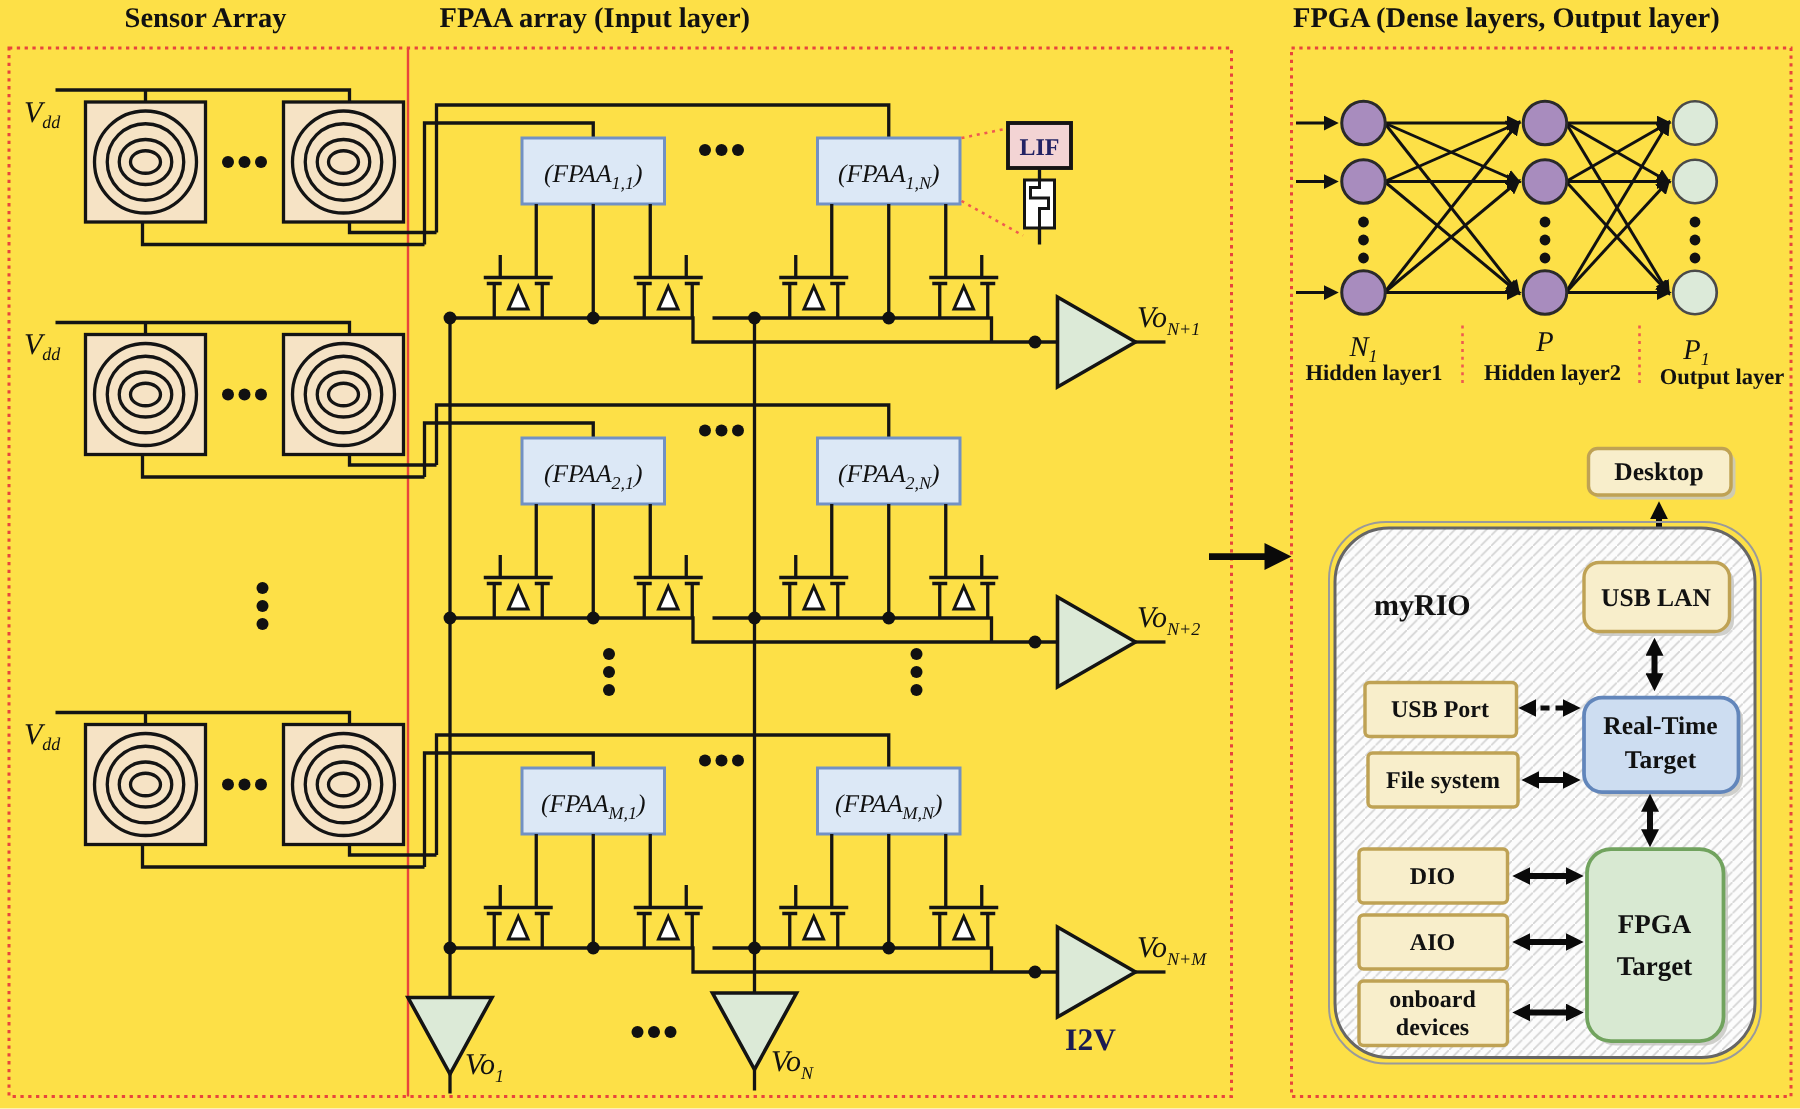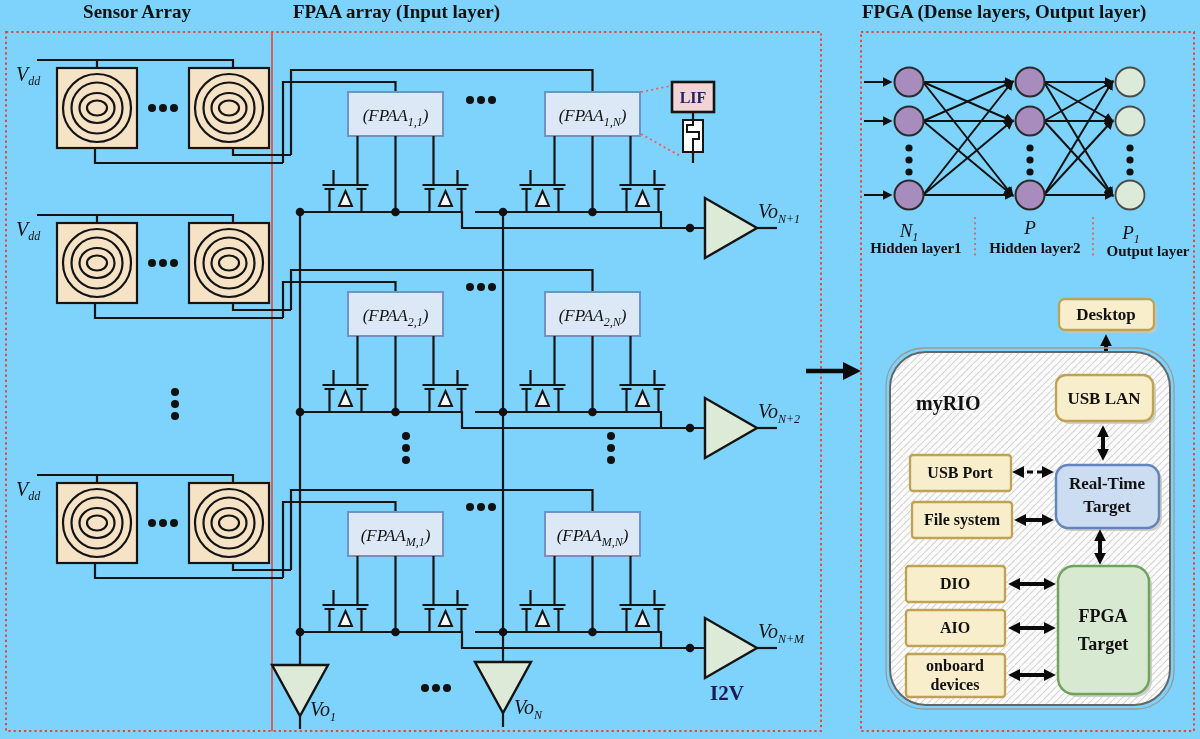--- a/index.html
+++ b/index.html
@@ -1,16 +1,16 @@
 <!DOCTYPE html>
 <html><head>
 <meta charset="utf-8">
 <style>
   html,body{margin:0;padding:0;background:#fff;}
-  #stage{position:relative;width:1200px;height:739px;background:#7dd3fc;overflow:hidden;text-align:right;}
+  #stage{position:relative;width:1200px;height:739px;background:#fde047;overflow:hidden;text-align:right;}
   svg{display:block;}
   
   .w{stroke:#141414;stroke-width:2.2;fill:none;}
   .dot{fill:#111;}
   
   .redborder{fill:none;stroke:#e8453c;stroke-width:2;stroke-dasharray:2.2 3;}
   .redline{stroke:#e8453c;stroke-width:1.6;}
   .reddash{stroke:#ef5a50;stroke-width:1.7;stroke-dasharray:2 3.2;fill:none;}
   
   .sensorbox{fill:#f6e3c5;stroke:#141414;stroke-width:2.2;}

